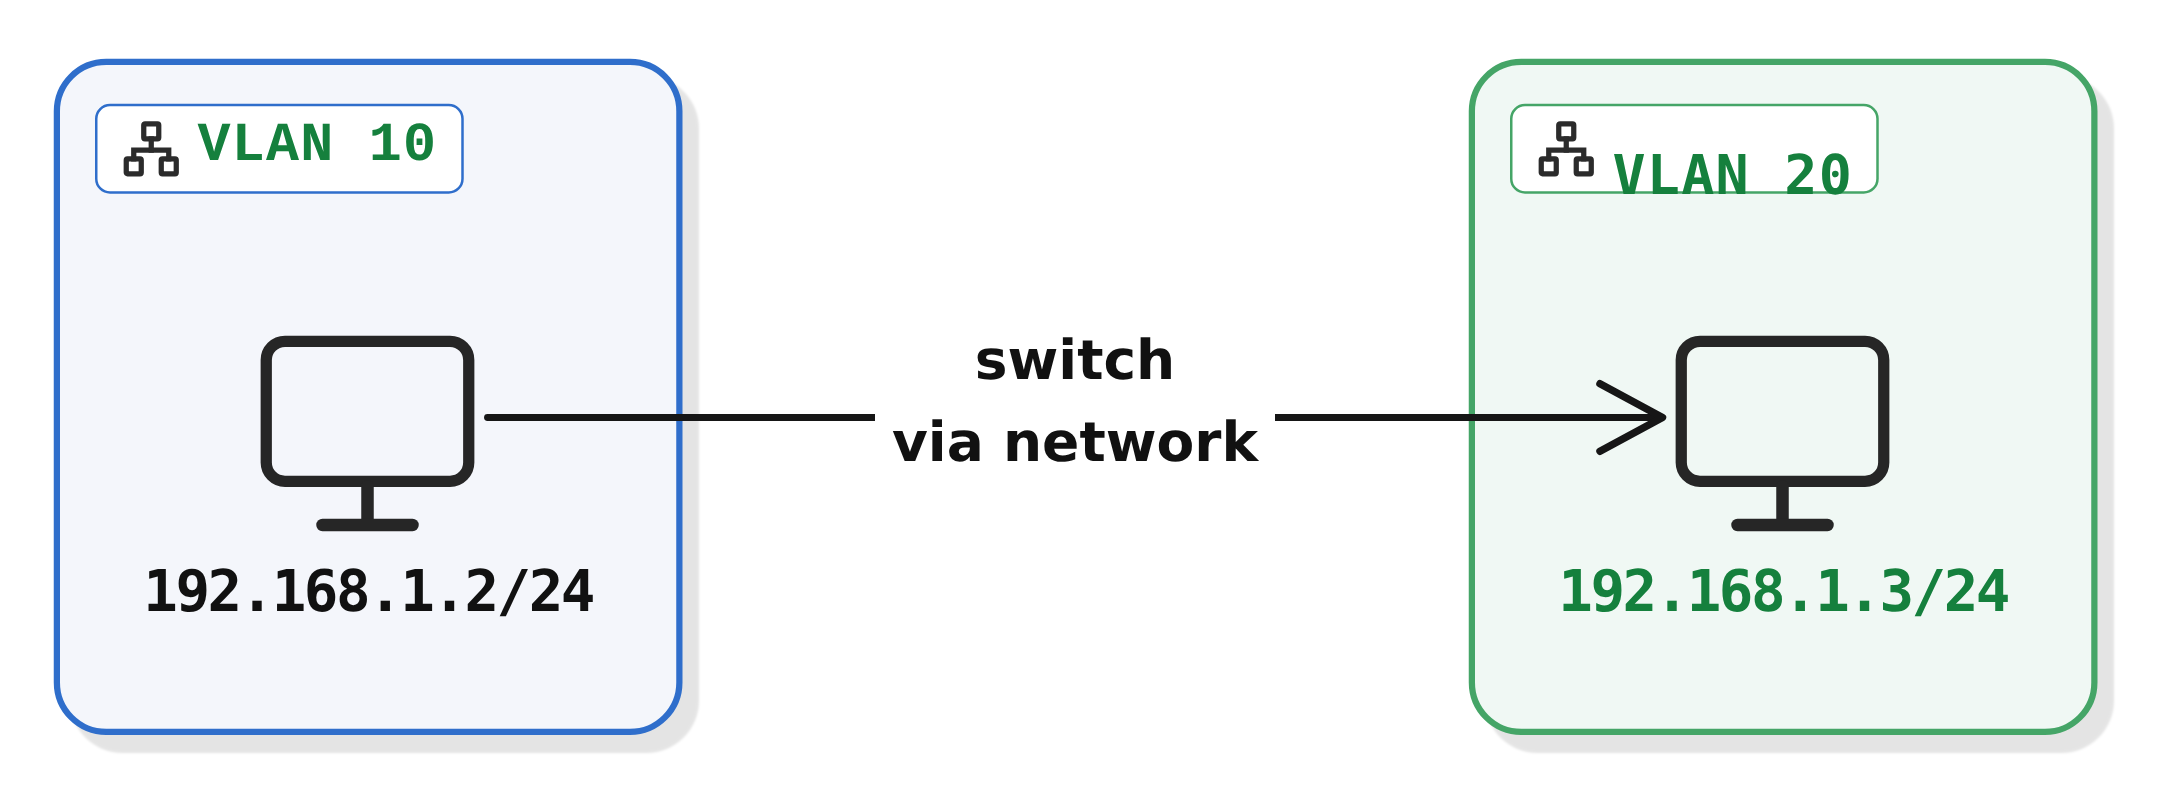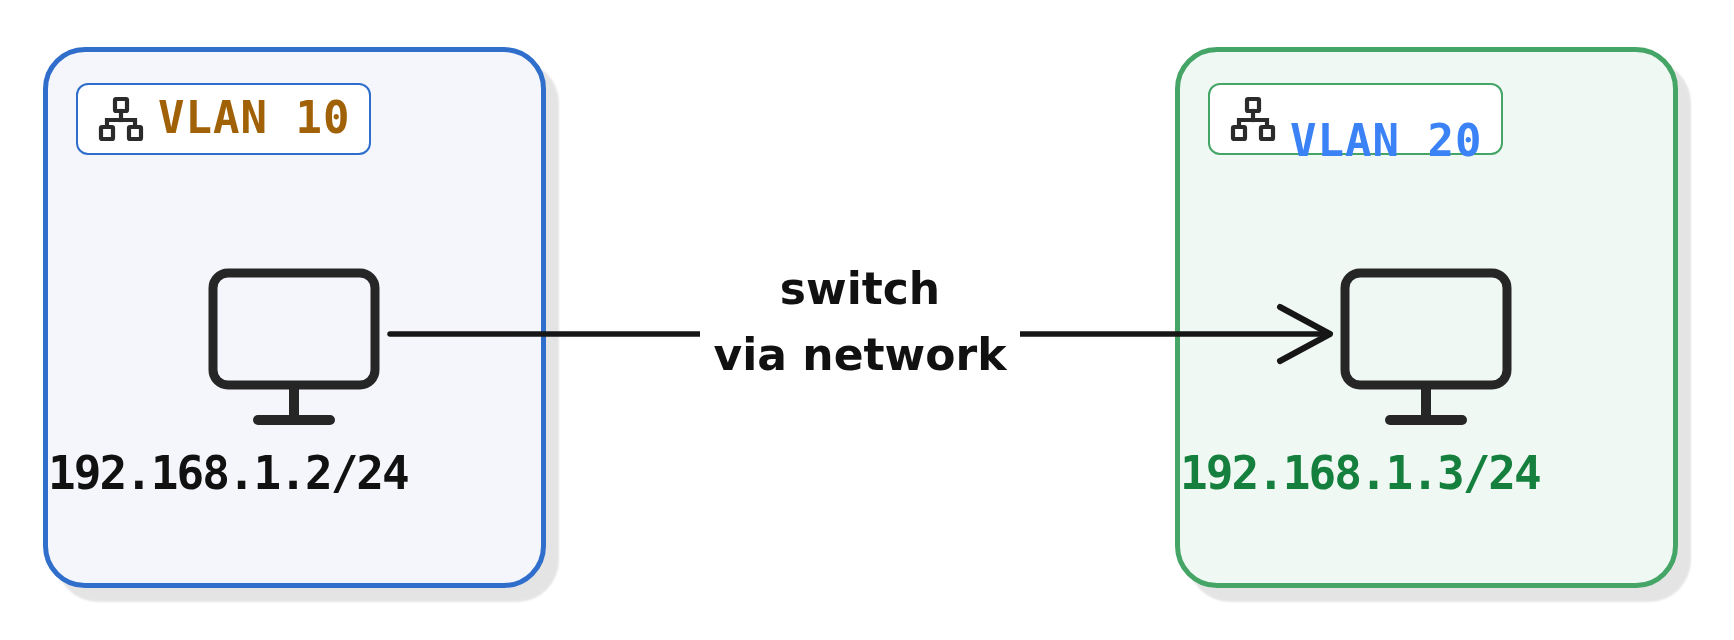--- a/index.html
+++ b/index.html
@@ -55,21 +55,21 @@
   .monitor {
     position: absolute;
     left: 160px;
     top: 216px;
   }
   .node-ip {
     position: absolute;
     left: 0;
     top: 394px;
     width: 100%;
-    text-align: left;
+    text-align: center;
     font-family: "DejaVu Sans Mono", monospace;
     font-weight: bold;
     font-size: 46px;
     letter-spacing: -2px;
     white-space: nowrap;
   }
 
   
   .edge-svg {
     position: absolute;
@@ -100,21 +100,21 @@
   <div class="group group-left" style="border-color: rgb(47, 110, 203); background-color: rgb(244, 246, 251);">
 
     <div class="badge" style="border-color: rgb(47, 110, 203);">
       <svg class="badge-icon" width="48" height="48" viewBox="0 0 24 24" fill="none" stroke-width="2.1" stroke-linecap="square" stroke-linejoin="miter" stroke="#2b2b2b">
         <rect x="9" y="2" width="6" height="6" rx="0.5"></rect>
         <rect x="2" y="16" width="6" height="6" rx="0.5"></rect>
         <rect x="16" y="16" width="6" height="6" rx="0.5"></rect>
         <path d="M5 16v-3.5h14V16"></path>
         <path d="M12 12.5V8"></path>
       </svg>
-      <span class="badge-label" style="color: #a16207;">VLAN 10</span>
+      <span class="badge-label" style="color: #15803d; font-family: Liberation Mono, monospace;">VLAN 10</span>
     </div>
 
     <svg class="monitor" width="172" height="160" viewBox="0 0 172 160" fill="none" stroke-linecap="round" stroke-linejoin="round" stroke="#262626">
       <rect x="5" y="5" width="162" height="112" rx="15" stroke-width="9"></rect>
       <path d="M86 121 V148" stroke-width="10"></path>
       <path d="M50 152 H122" stroke-width="10"></path>
     </svg>
 
     <div class="node-ip" style="color: rgb(17, 17, 17);">192.168.1.2/24</div>
   </div>
@@ -122,21 +122,21 @@
   <div class="group group-right" style="border-color: rgb(69, 165, 103); background-color: rgb(240, 248, 244);">
 
     <div class="badge" style="border-color: rgb(69, 165, 103);">
       <svg class="badge-icon" width="48" height="48" viewBox="0 0 24 24" fill="none" stroke-width="2.1" stroke-linecap="square" stroke-linejoin="miter" stroke="#2b2b2b">
         <rect x="9" y="2" width="6" height="6" rx="0.5"></rect>
         <rect x="2" y="16" width="6" height="6" rx="0.5"></rect>
         <rect x="16" y="16" width="6" height="6" rx="0.5"></rect>
         <path d="M5 16v-3.5h14V16"></path>
         <path d="M12 12.5V8"></path>
       </svg>
-      <span class="badge-label" style="color: #3b82f6; margin-top: 46px;">VLAN 20</span>
+      <span class="badge-label" style="color: #15803d; margin-top: 46px;">VLAN 20</span>
     </div>
 
     <svg class="monitor" width="172" height="160" viewBox="0 0 172 160" fill="none" stroke-linecap="round" stroke-linejoin="round" stroke="#262626">
       <rect x="5" y="5" width="162" height="112" rx="15" stroke-width="9"></rect>
       <path d="M86 121 V148" stroke-width="10"></path>
       <path d="M50 152 H122" stroke-width="10"></path>
     </svg>
 
     <div class="node-ip" style="color: #15803d;">192.168.1.3/24</div>
   </div>

